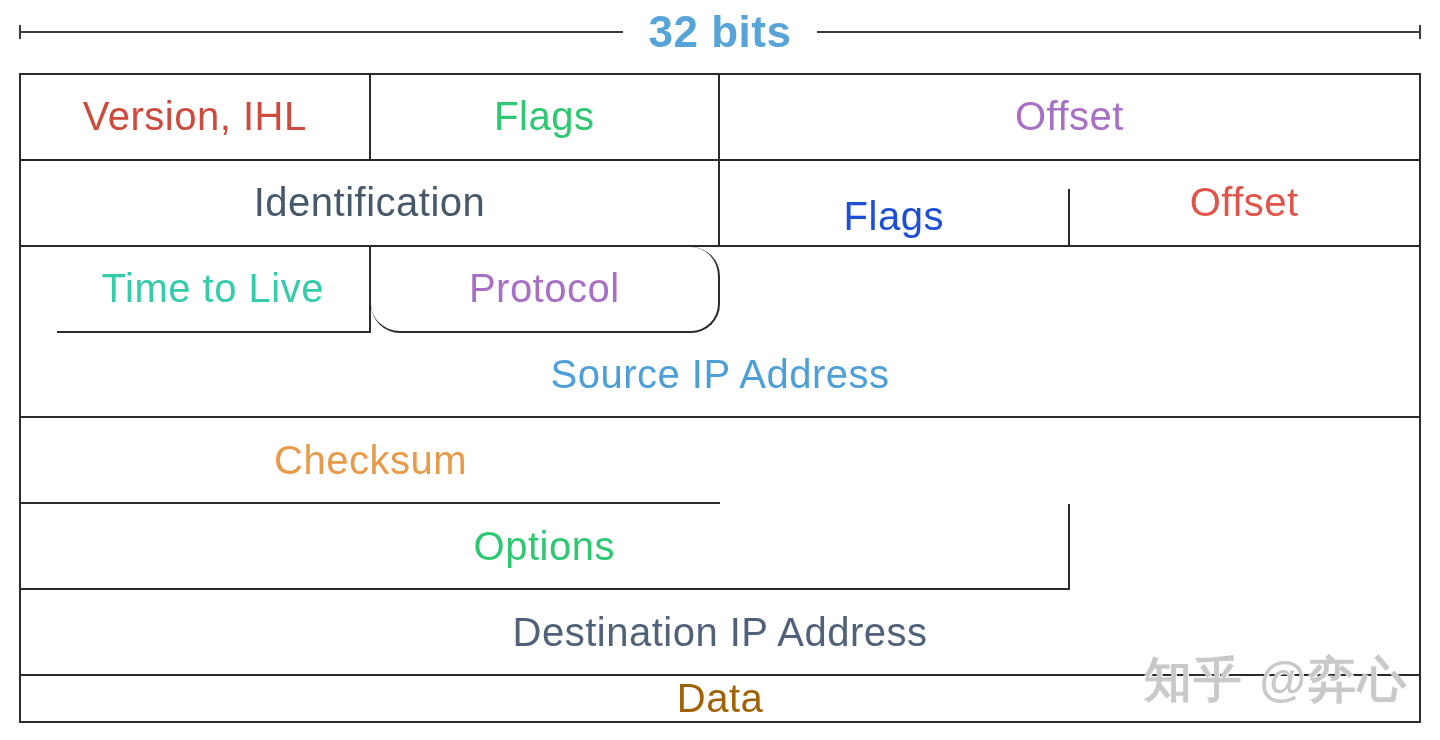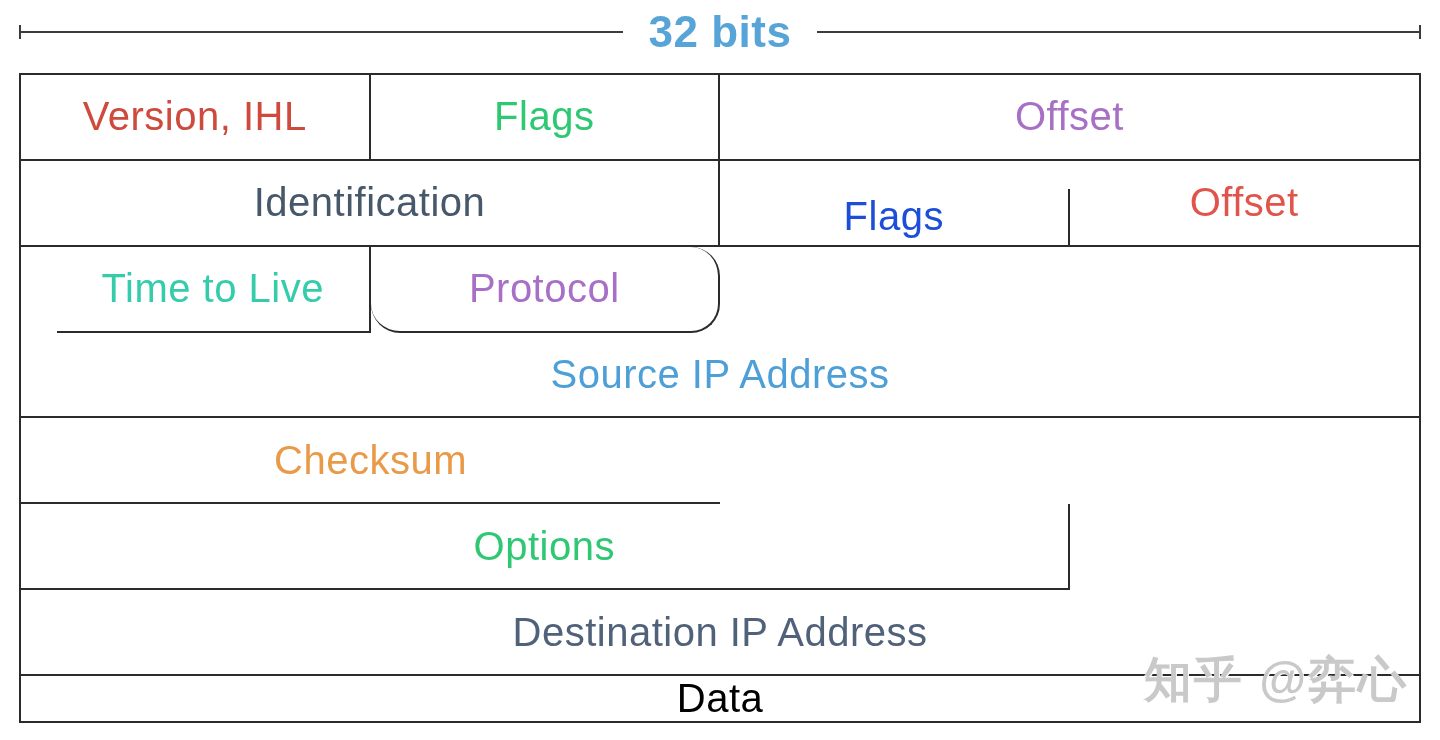--- a/index.html
+++ b/index.html
@@ -117,18 +117,18 @@
     <div class="cell" style="color: rgb(53, 204, 172); margin-left: 36px;">Time to Live</div>
     <div class="cell" style="color: rgb(168, 111, 199); border-radius: 29px;">Protocol</div>
     <div class="cell s4 noright" style="color: rgb(77, 159, 216);">Source IP Address</div>
 
     <div class="cell s2 noright" style="color: rgb(233, 154, 72);">Checksum</div>
 
     <div class="cell s3" style="color: rgb(46, 200, 115);">Options</div>
 
     <div class="cell s4 noright" style="color: rgb(80, 97, 122);">Destination IP Address</div>
 
-    <div class="cell s4 noright nobottom" style="color: #000000;">Data</div>
+    <div class="cell s4 noright nobottom" style="color: #a16207;">Data</div>
   </div>
 
   <div class="watermark" style="color: rgb(201, 201, 201);">知乎 @弈心</div>
 
 </div>
 
 </body></html>

